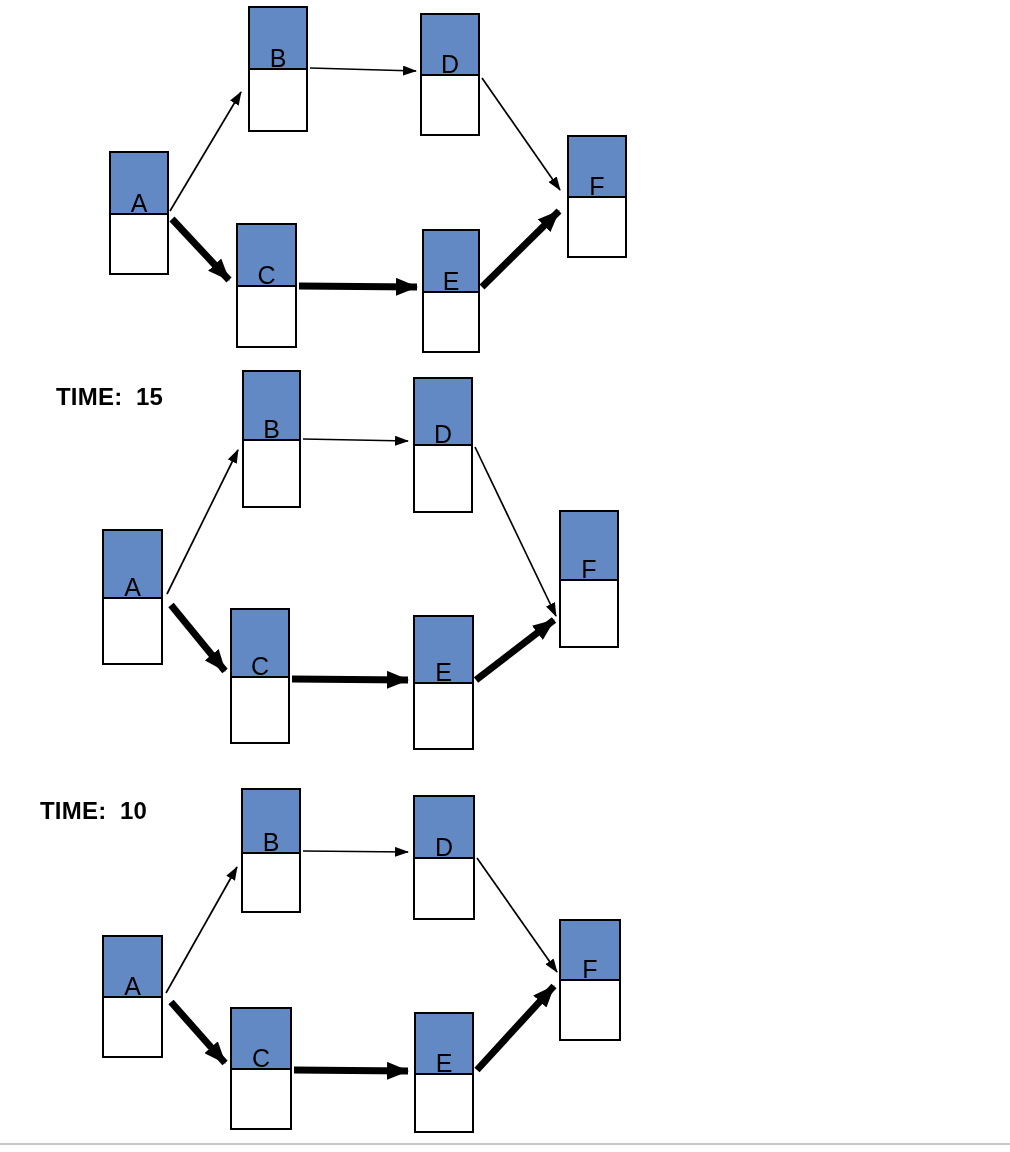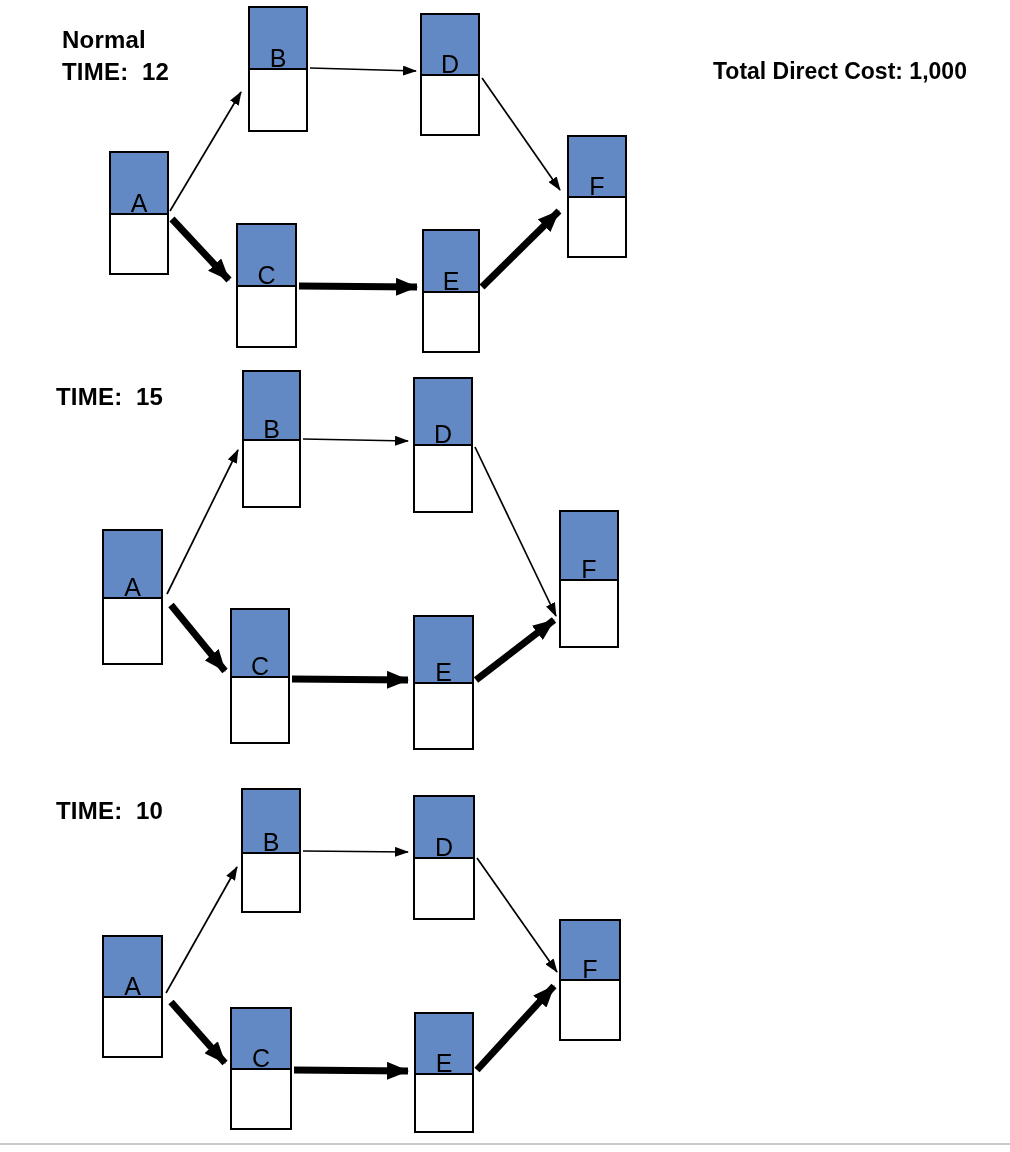--- a/index.html
+++ b/index.html
@@ -27,25 +27,22 @@
   #arrows{position:absolute;left:0;top:0;pointer-events:none;}
   .edge{stroke:#000;fill:none;}
   .edge.thin{stroke-width:1.7;}
   .edge.thick{stroke-width:7;}
   .bottom-rule{position:absolute;left:0;top:1143px;width:1010px;height:2px;}
 </style>
 </head>
 <body>
 
 <div id="canvas">
-  <div class="total-cost" style="left: 713px; top: 58px;">Total Direct Cost: 1,000</div>
 
   <div class="bottom-rule" style="background: rgb(199, 202, 204);"></div>
-<div class="diagram-label" style="left: 62px; top: 24px;">Normal
-TIME:  12</div>
     <div class="node" style="left: 109px; top: 151px; width: 60px; height: 124px;">
       <div class="node-top" style="height: 62px; background: rgb(98, 137, 196);"></div>
       <span class="node-letter" style="top: 38px;">A</span>
     </div>
     <div class="node" style="left: 248px; top: 6px; width: 60px; height: 126px;">
       <div class="node-top" style="height: 62px; background: rgb(98, 137, 196);"></div>
       <span class="node-letter" style="top: 38px;">B</span>
     </div>
     <div class="node" style="left: 236px; top: 223px; width: 61px; height: 125px;">
       <div class="node-top" style="height: 62px; background: rgb(98, 137, 196);"></div>
@@ -81,21 +78,21 @@
       <span class="node-letter" style="top: 43px;">D</span>
     </div>
     <div class="node" style="left: 413px; top: 615px; width: 61px; height: 135px;">
       <div class="node-top" style="height: 67px; background: rgb(98, 137, 196);"></div>
       <span class="node-letter" style="top: 43px;">E</span>
     </div>
     <div class="node" style="left: 559px; top: 510px; width: 60px; height: 138px;">
       <div class="node-top" style="height: 69px; background: rgb(98, 137, 196);"></div>
       <span class="node-letter" style="top: 45px;">F</span>
     </div>
-    <div class="diagram-label" style="left: 56px; top: 795px;">TIME:  10</div>
+    <div class="diagram-label" style="left: 40px; top: 795px;">TIME:  10</div>
     <div class="node" style="left: 102px; top: 935px; width: 61px; height: 123px;">
       <div class="node-top" style="height: 61px; background: rgb(98, 137, 196);"></div>
       <span class="node-letter" style="top: 37px;">A</span>
     </div>
     <div class="node" style="left: 241px; top: 788px; width: 60px; height: 125px;">
       <div class="node-top" style="height: 64px; background: rgb(98, 137, 196);"></div>
       <span class="node-letter" style="top: 40px;">B</span>
     </div>
     <div class="node" style="left: 230px; top: 1007px; width: 62px; height: 123px;">
       <div class="node-top" style="height: 61px; background: rgb(98, 137, 196);"></div>

